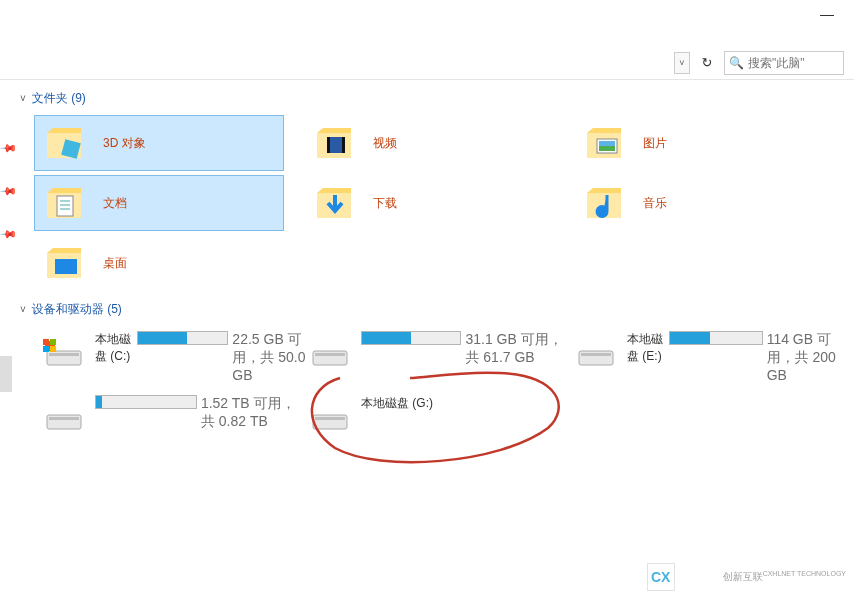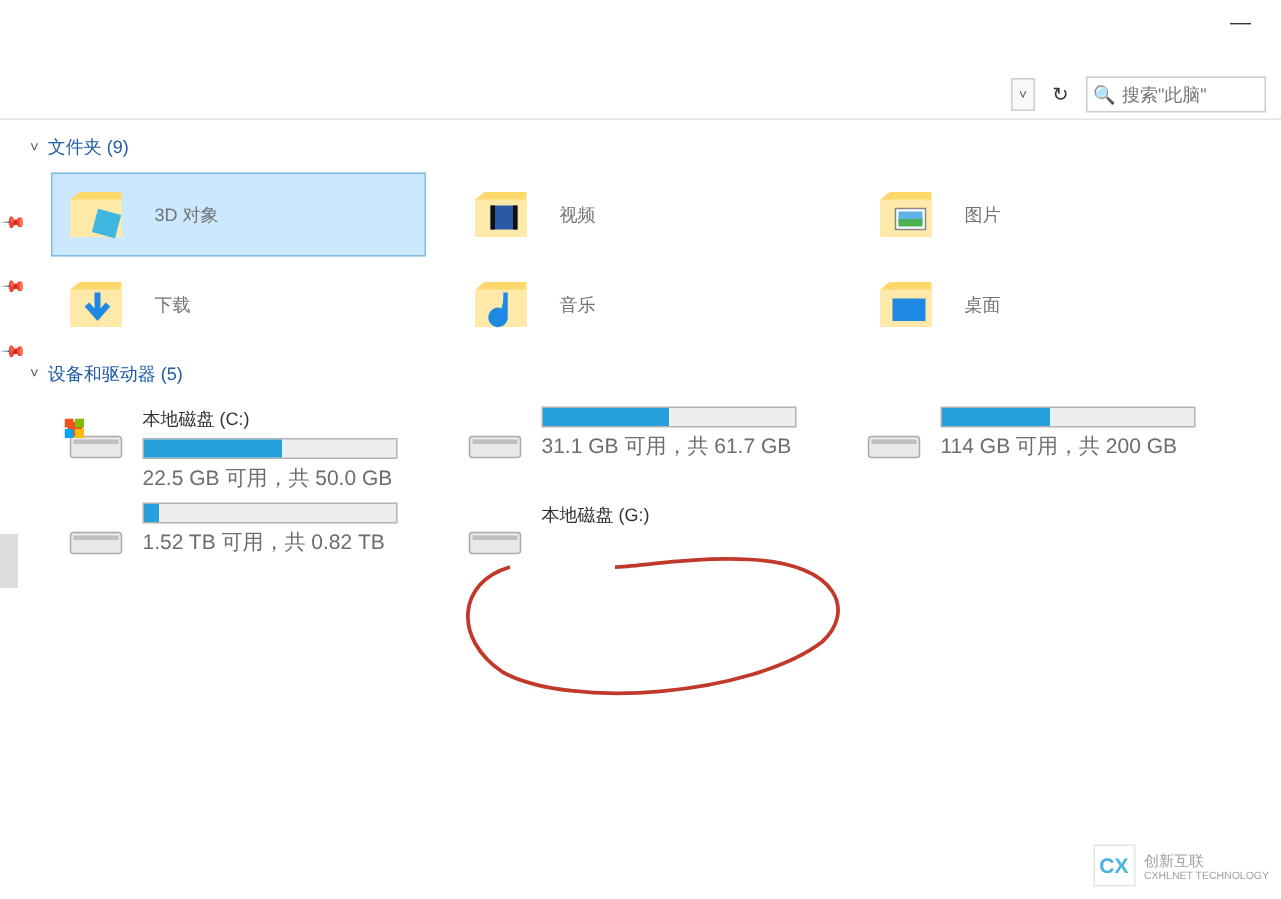--- a/index.html
+++ b/index.html
@@ -10,36 +10,36 @@
 .dropdown-arrow { width: 16px; height: 22px; border: 1px solid #ccc; display: flex; align-items: center; justify-content: center; font-size: 9px; color: #555; background: #f8f8f8; }
 .refresh-btn { width: 22px; height: 22px; display: flex; align-items: center; justify-content: center; font-size: 13px; color: #333; }
 .search-box { width: 120px; height: 24px; border: 1px solid #ccc; display: flex; align-items: center; padding: 0 4px; gap: 4px; }
 .search-box input { border: none; outline: none; width: 90px; font-size: 12px; color: #999; }
 .section-header { display: flex; align-items: center; gap: 6px; padding: 10px 0 8px 20px; font-size: 12px; color: #1e5aa8; }
 .chevron { font-size: 10px; color: #555; }
 .folders-grid { display: grid; grid-template-columns: repeat(3, 250px); grid-auto-rows: 56px; gap: 4px 20px; padding-left: 34px; }
 .folder-item { display: flex; align-items: center; gap: 16px; padding: 4px 8px; border: 1px solid transparent; }
 .folder-item.selected { border: 1px solid #7fbde8; background: #cce8ff; }
 .folder-icon-box { width: 44px; height: 44px; display: flex; align-items: center; justify-content: center; position: relative; }
-.folder-label { font-size: 12px; color: #737373; }
+.folder-label { font-size: 12px; color: #c2410c; }
 .drives-grid { display: grid; grid-template-columns: repeat(3, 260px); grid-auto-rows: 62px; gap: 2px 6px; padding-left: 40px; }
 .drive-item { display: flex; align-items: flex-start; gap: 12px; padding: 4px; border: 1px solid transparent; }
 .drive-icon { width: 38px; height: 28px; margin-top: 10px; position: relative; }
-.drive-body { flex: 1; display: flex; flex-direction: column; gap: 4px; }
+.drive-body { flex: 1; display: flex; flex-direction: row; gap: 4px; }
 .drive-name { font-size: 12px; color: #333; }
 .drive-bar { width: 170px; height: 14px; border: 1px solid #b5b5b5; background: #eee; position: relative; }
 .drive-fill { height: 100%; background: #26a0da; }
 .drive-text { font-size: 14px; color: #6d6d6d; }
 .side-pins { position: absolute; left: 0; top: 142px; display: flex; flex-direction: column; gap: 30px; padding-left: 2px; }
 .pin { font-size: 11px; color: #aaa; transform: rotate(45deg); }
 .side-tab { position: absolute; left: 0; top: 356px; width: 12px; height: 36px; background: #ddd; }
 .annotation { position: absolute; left: 300px; top: 368px; width: 270px; height: 100px; pointer-events: none; }
 .watermark { position: absolute; right: 8px; bottom: 8px; display: flex; align-items: center; gap: 6px; opacity: 0.8; }
 .wm-logo { width: 28px; height: 28px; background: #fff; border: 1px solid #ddd; display: flex; align-items: center; justify-content: center; font-weight: bold; font-size: 14px; color: #18a0d8; }
-.wm-text { display: flex; flex-direction: column; font-size: 10px; color: #888; }
+.wm-text { display: flex; flex-direction: row; font-size: 10px; color: #888; margin-left: 42px; }
 .first-col-offset { margin-left: 0; }
 </style>
 </head>
 <body>
 
 <div class="top-bar">
   <span class="minimize">—</span>
 </div>
 
 <div class="address-bar">
@@ -95,20 +95,33 @@
           <path d="M4 12 l6 -5 h28 v30 h-34 z" fill="#ffd86b"></path>
           <path d="M4 12 h34 v25 h-34 z" fill="#ffe9a8"></path>
           <rect x="14" y="18" width="20" height="14" fill="#fff" stroke="#888"></rect>
           <rect x="16" y="20" width="16" height="8" fill="#5bb4e5"></rect>
           <rect x="16" y="25" width="16" height="5" fill="#4caf50"></rect>
         </svg>
     </div>
     <span class="folder-label">图片</span>
   </div>
 
+  <div class="folder-item selected">
+    <div class="folder-icon-box">
+      <svg width="44" height="44" viewBox="0 0 44 44">
+          <path d="M4 12 l6 -5 h28 v30 h-34 z" fill="#ffd86b"></path>
+          <path d="M4 12 h34 v25 h-34 z" fill="#ffe9a8"></path>
+          <rect x="14" y="15" width="16" height="20" fill="#fff" stroke="#888"></rect>
+          <line x1="17" y1="20" x2="27" y2="20" stroke="#4aa"></line>
+          <line x1="17" y1="24" x2="27" y2="24" stroke="#4aa"></line>
+          <line x1="17" y1="28" x2="27" y2="28" stroke="#4aa"></line>
+        </svg>
+    </div>
+    <span class="folder-label">文档</span>
+  </div>
 
   <div class="folder-item">
     <div class="folder-icon-box">
       <svg width="44" height="44" viewBox="0 0 44 44">
           <path d="M4 12 l6 -5 h28 v30 h-34 z" fill="#ffd86b"></path>
           <path d="M4 12 h34 v25 h-34 z" fill="#ffe9a8"></path>
           <path d="M22 14 v14 m-7 -6 l7 8 l7 -8" stroke="#1e88e5" stroke-width="4" fill="none"></path>
         </svg>
     </div>
     <span class="folder-label">下载</span>
@@ -184,20 +197,21 @@
   </div>
 
   <div class="drive-item">
     <div class="drive-icon">
       <svg width="38" height="28" viewBox="0 0 38 28">
           <rect x="2" y="10" width="34" height="14" rx="2" fill="#e8e8e8" stroke="#aaa"></rect>
           <rect x="4" y="12" width="30" height="3" fill="#bfbfbf"></rect>
         </svg>
     </div>
     <div class="drive-body">
+      <span class="drive-name">本地磁盘 (E:)</span>
       <div class="drive-bar">
           <div class="drive-fill" style="width:43%"></div>
         </div>
       <span class="drive-text">114 GB 可用，共 200 GB</span>
     </div>
   </div>
 
   <div class="drive-item">
     <div class="drive-icon">
       <svg width="38" height="28" viewBox="0 0 38 28">

